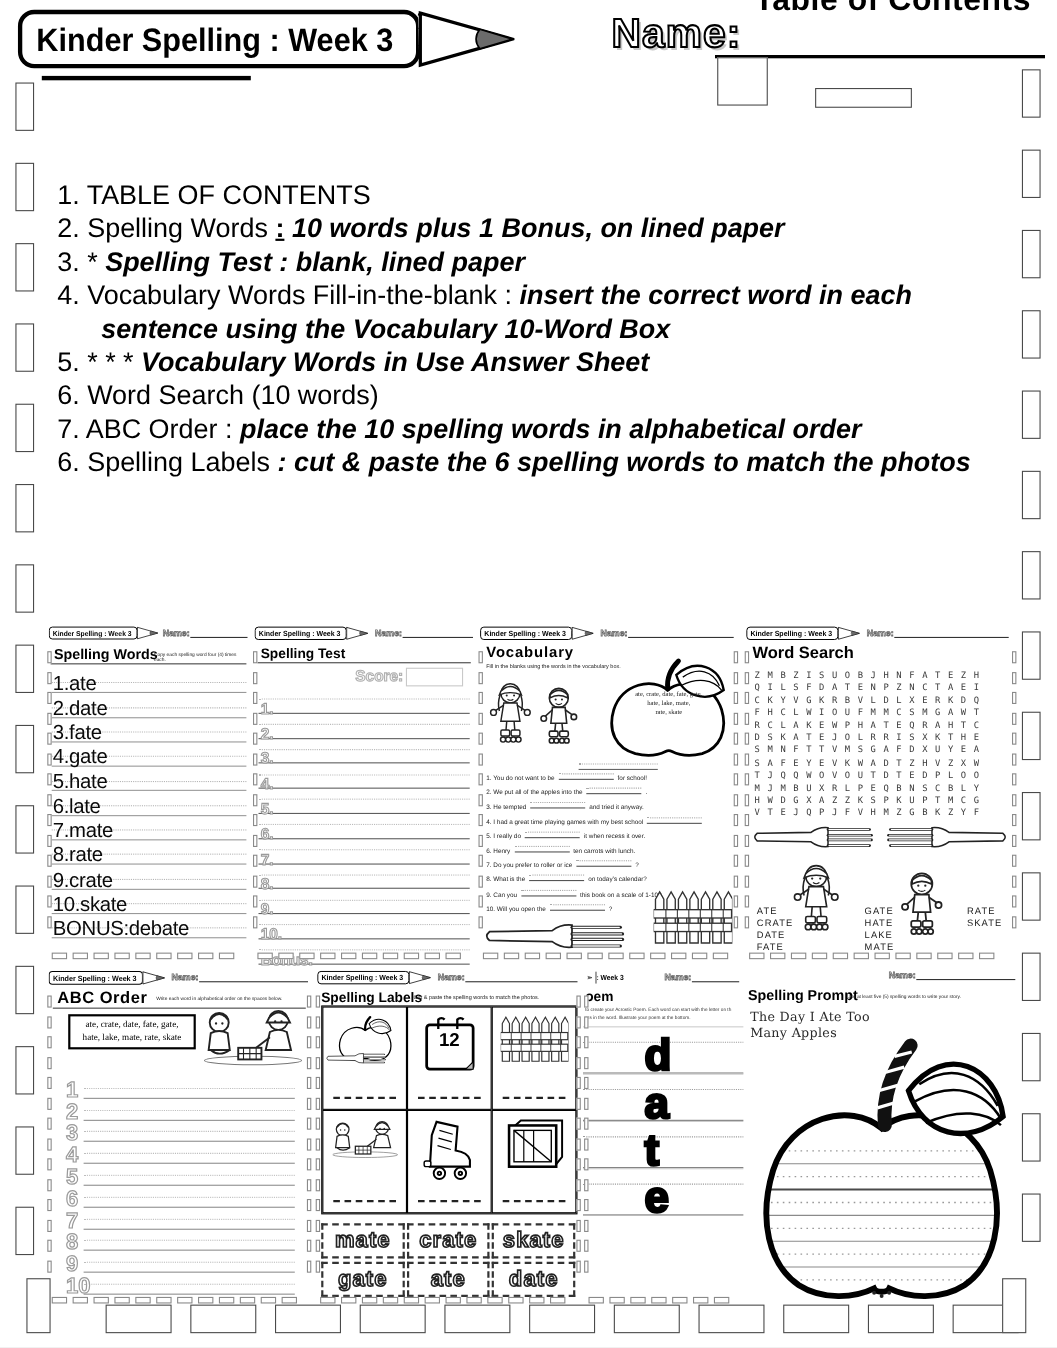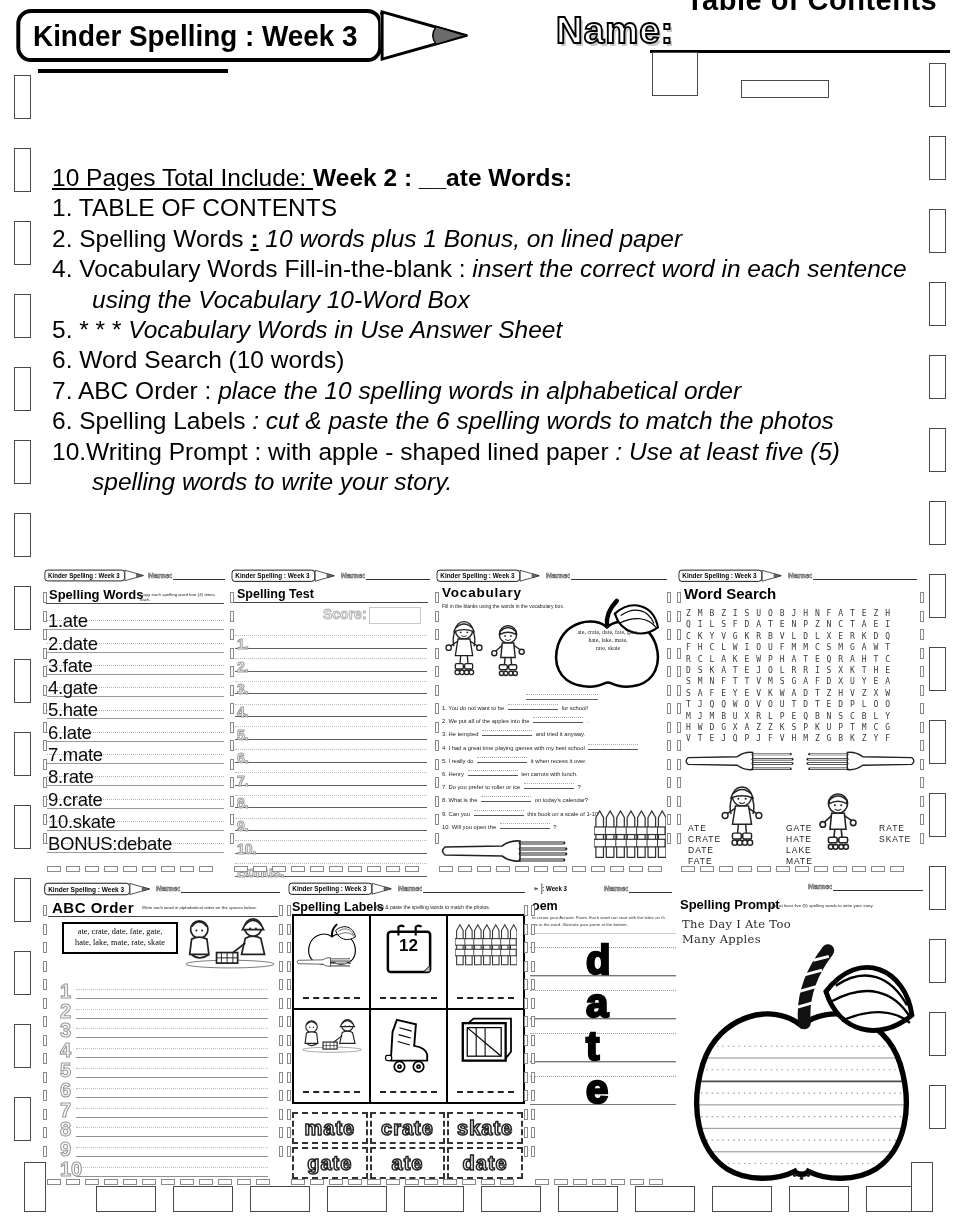--- a/index.html
+++ b/index.html
@@ -15,21 +15,21 @@
              -webkit-text-stroke:1.9px #000;text-shadow:2.5px 2.5px 0 #c9c9c9;letter-spacing:1px;}
   #main-name-line{left:650px;top:50px;width:300px;height:3.2px;background:#000;}
   #toc-cutoff{left:686px;top:0;width:272px;height:15px;overflow:hidden;}
   #toc-cutoff span{display:block;margin-top:-16px;font-size:29px;font-weight:700;letter-spacing:.5px;}
   #banner-underline{left:38px;top:69px;width:190px;height:3.5px;background:#000;}
 
   
   #doc-title{left:52px;top:72px;font-size:44px;font-weight:700;letter-spacing:.5px;}
   #toc{left:52px;top:163px;width:874px;font-size:24.5px;line-height:30.4px;}
   .toc-item{padding-left:40px;text-indent:-40px;}
-  .seg-b{font-weight:700;} .seg-i{font-style:italic;} .seg-u{text-decoration:underline;}
+  .seg-b{font-weight:700;} .seg-i{font-style:italic;font-weight:bold;} .seg-u{text-decoration:underline;}
 
   
   .thumb{position:absolute;background:#fff;}
   .mini-banner{position:absolute;left:2px;top:3px;}
   .mini-banner text{font-weight:700;}
   .mini-namebar{position:absolute;top:6px;display:flex;align-items:flex-end;}
   .mini-name{font-weight:700;font-size:8px;line-height:8px;color:#fff;-webkit-text-stroke:.7px #666;white-space:nowrap;}
   .mini-name-line{flex:1 1 auto;border-bottom:1.6px solid #333;height:7px;margin-left:1px;}
   .thumb-title{position:absolute;font-weight:700;}
   .thumb-instr{position:absolute;color:#222;}
@@ -293,30 +293,29 @@
   </svg>
   <div class="abs" id="banner-underline"></div>
   <div class="abs" id="main-name">Name:</div>
   <div class="abs" id="main-name-line"></div>
   <div class="abs" id="toc-cutoff">
     <span>Table of Contents</span>
   </div>
 
 
   <div class="abs" id="toc">
-    <div class="toc-item" id="toc-intro"><span class="seg-u">10 Pages Total Include: </span><span class="seg-b">Week 2 : __ate Words:</span></div>
     <div id="toc-list">
         <div class="toc-item"><span>1. TABLE OF CONTENTS</span></div>
         <div class="toc-item"><span>2. Spelling Words </span><span class="seg-b seg-u">:</span><span class="seg-i"> 10 words plus 1 Bonus, on lined paper</span></div>
+        <div class="toc-item"><span>3. * </span><span class="seg-i">Spelling Test : blank, lined paper</span></div>
         <div class="toc-item"><span>4. Vocabulary Words Fill-in-the-blank : </span><span class="seg-i">insert the correct word in each sentence using the Vocabulary 10-Word Box</span></div>
         <div class="toc-item"><span>5. * * *  </span><span class="seg-i">Vocabulary Words in Use Answer Sheet</span></div>
         <div class="toc-item"><span>6. Word Search (10 words)</span></div>
         <div class="toc-item"><span>7. ABC Order : </span><span class="seg-i">place the 10 spelling words in alphabetical order</span></div>
         <div class="toc-item"><span>6. Spelling Labels </span><span class="seg-i">: cut &amp; paste the 6 spelling words to match the photos</span></div>
-        <div class="toc-item"><span>10.Writing Prompt : with apple - shaped lined paper </span><span class="seg-i">: Use at least five (5) spelling words to write your story.</span></div>
       </div>
   </div>
 
   <div class="thumb" style="left:42px;top:566px;width:186px;height:308px">
     <svg class="mini-banner" width="100" height="13" viewBox="0 0 460 60">
         <use href="#pencil"></use>
         <text x="18" y="41" class="banner-text" textLength="330" lengthAdjust="spacingAndGlyphs">Kinder Spelling : Week 3</text>
       </svg>
     <div class="mini-namebar" style="left:106px;right:3px">
         <span class="mini-name">Name:</span>

